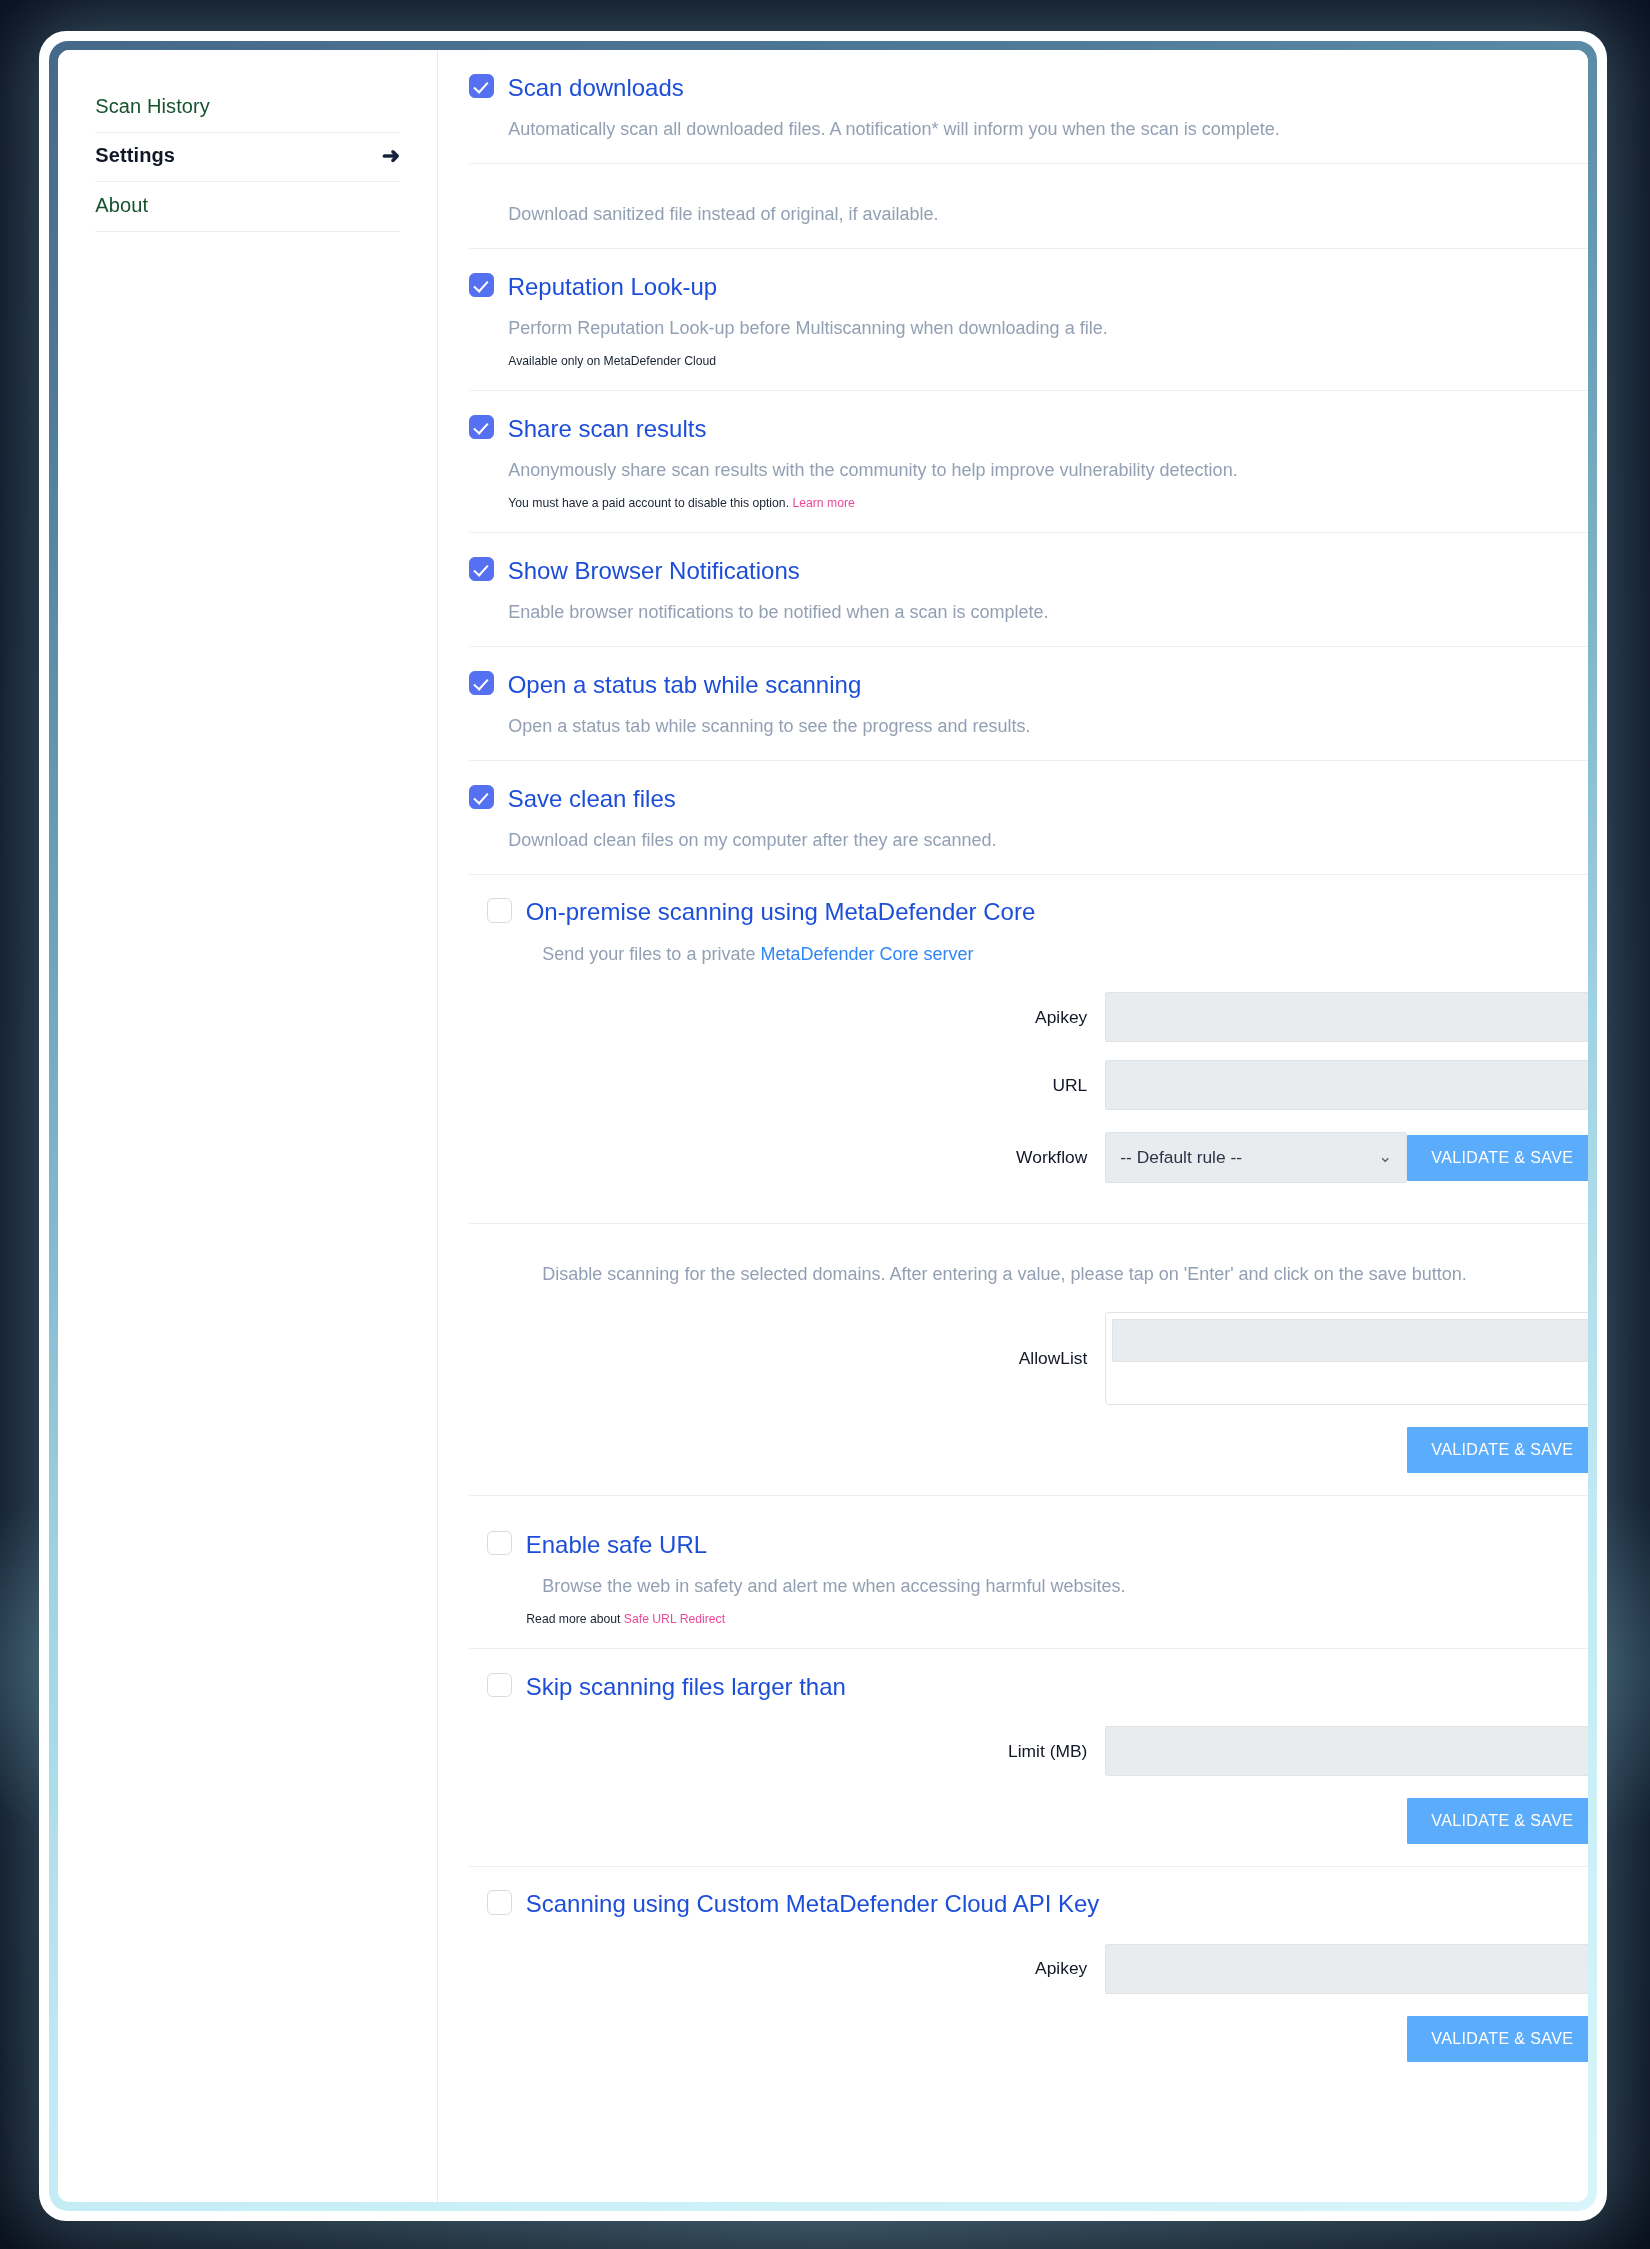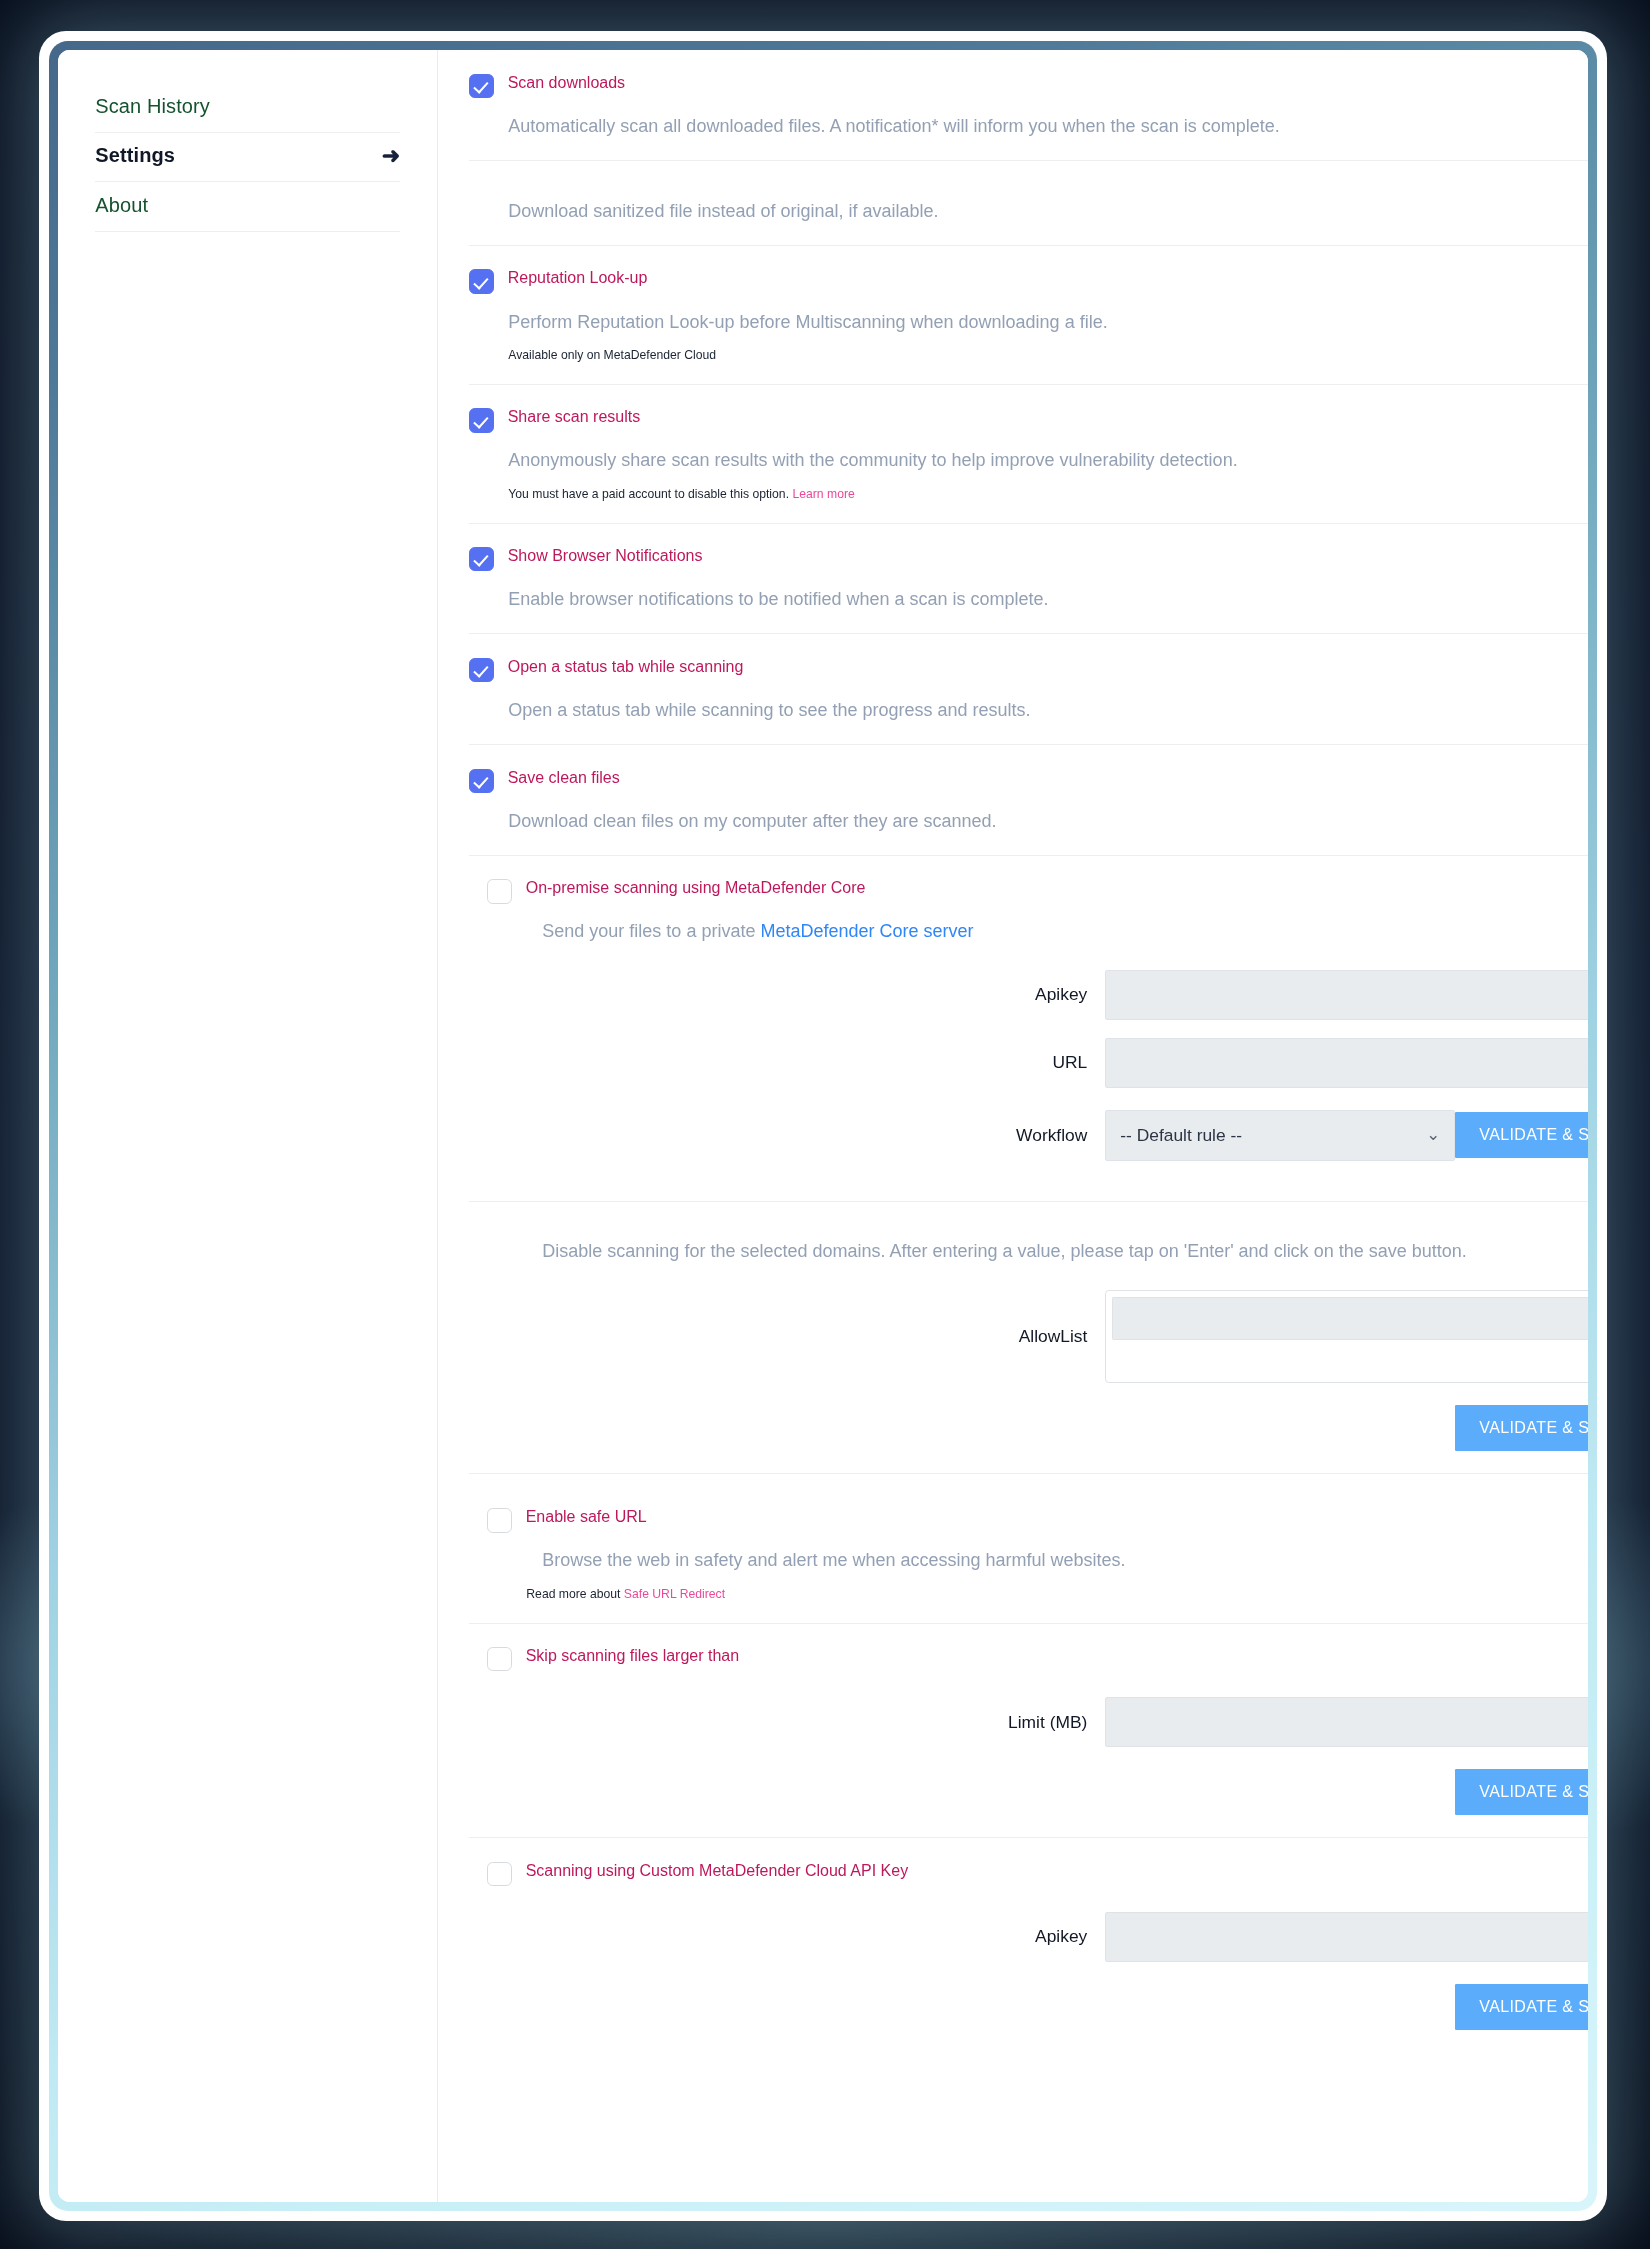--- a/index.html
+++ b/index.html
@@ -140,22 +140,22 @@
     height: 11.6px;
     border: solid #ffffff;
     border-width: 0 2.6px 2.6px 0;
     transform: rotate(42deg);
   }
   .cb.off {
     background: #ffffff;
     border: 1.3px solid #d7dbe0;
   }
   .opt-title {
-    font-size: 16px;
-    color: #be185d;
+    font-size: 24px;
+    color: #1d4ed8;
     line-height: 1.15;
     padding-top: 1.3px;
   }
   .opt-desc {
     font-size: 18px;
     color: #93a0b4;
     margin: 16.7px 0 0 39px;
     line-height: 1.3;
   }
   .opt-note {
@@ -193,21 +193,21 @@
     color: #121826;
   }
   .finput {
     flex: 1;
     height: 46px;
     background: #e9ecef;
     border: 1.3px solid #dfe3e8;
     border-radius: 1.9px;
   }
   .fselect {
-    width: 350px;
+    width: 302px;
     height: 51px;
     background: #e9ecef;
     border: 1.3px solid #dfe3e8;
     border-radius: 1.9px;
     display: flex;
     align-items: center;
     justify-content: space-between;
     padding: 0 14px;
     box-sizing: border-box;
     font-size: 17.4px;

